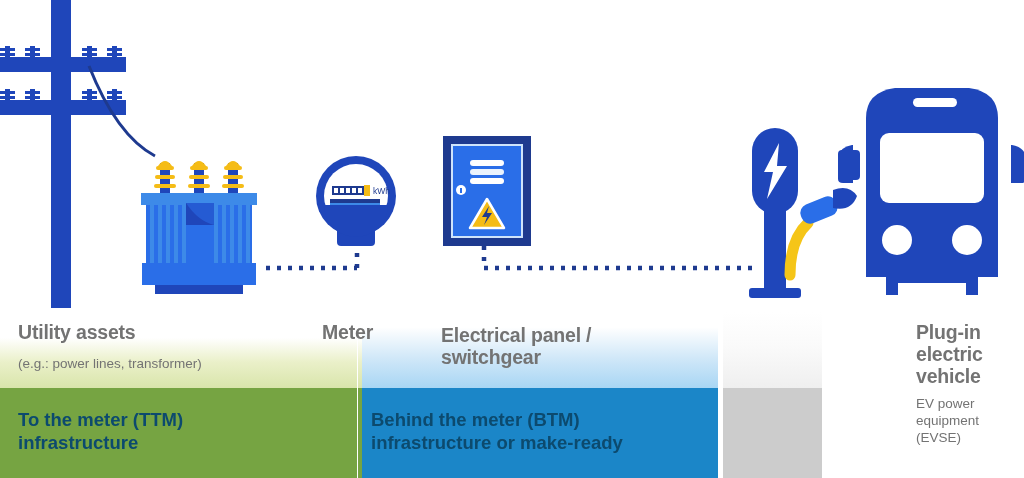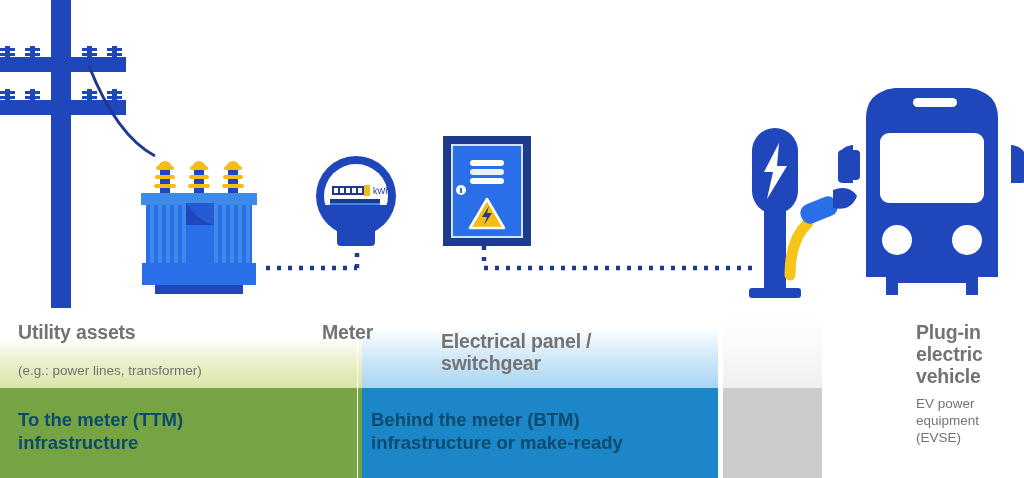--- a/index.html
+++ b/index.html
@@ -32,26 +32,26 @@
   .s-blue{background:#1b86c8;}
   .g-gray{background:linear-gradient(to bottom,#ffffff 0%,#fafafa 45%,#efefef 100%);}
   .s-gray{background:#cccccc;}
   .g-white{background:#ffffff;}
   .s-white{background:#ffffff;}
 
   
   #labels{position:absolute;left:0;top:312px;width:1024px;height:166px;}
   .lbl{position:absolute;color:#737373;}
   .lbl .hd{font-weight:bold;font-size:19.5px;line-height:22px;letter-spacing:-0.2px;}
-  .lbl .sub{font-size:13.5px;line-height:17px;margin-top:19px;}
+  .lbl .sub{font-size:13.5px;line-height:17px;margin-top:12px;}
   .band-text{position:absolute;color:#0c4a6e;font-weight:bold;font-size:18.5px;line-height:23px;}
 
   .t-utility{left:18px;top:9px;width:300px;}
   .t-meter{left:322px;top:9px;width:90px;}
-  .t-panel{left:441px;top:18px;width:250px;}
+  .t-panel{left:441px;top:12px;width:250px;}
   .t-charger{left:730px;top:9px;width:110px;}
   .t-ev{left:896px;top:9px;width:120px;margin-left:20px;}
   .t-ev .sub{margin-top:8px;}
 
   .bt-ttm{left:18px;top:96px;width:320px;}
   .bt-btm{left:371px;top:96px;width:330px;}
 
   svg{display:block;}
 </style>
 </head>

